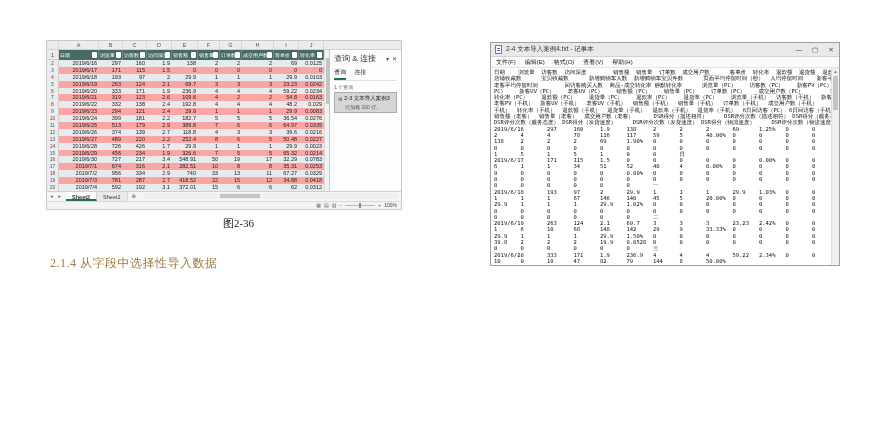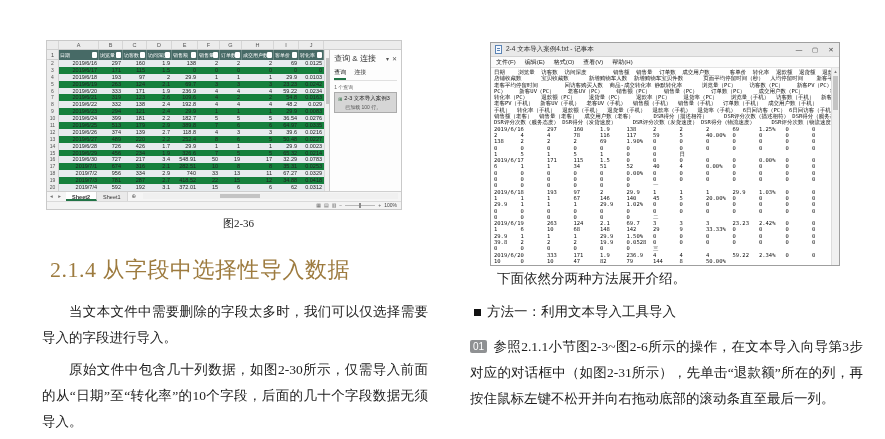--- a/index.html
+++ b/index.html
@@ -13,38 +13,38 @@
        font-family:"Liberation Serif","DejaVu Serif",serif;color:#1c1c1c;}
   .canvas{position:relative;width:885px;height:439px;background:#fff;}
   .page{position:absolute;top:0;height:439px;}
   .page.left{left:0;width:442px;}
   .page.right{left:443px;width:442px;}
 
   
   .caption{font-size:11px;color:#222;text-align:center;margin-top:6px;}
   .page.left .caption{margin-left:46px;width:385px;}
   .page.right .caption{margin-left:47px;width:350px;}
-  .heading{font-size:22px;font-weight:400;color:var(--accent);
+  .heading{font-size:12px;font-weight:400;color:var(--accent);
            margin:24px 10px 14px 50px;letter-spacing:.5px;}
   .textcol{margin:0 14px 0 42px;}
   .page.right .textcol{margin:0 22px 0 27px;}
   .body-p{font-size:13.5px;line-height:26px;text-align:justify;
           text-indent:2em;margin-bottom:6px;}
   .bullet-line{font-size:13.5px;line-height:24px;margin:8px 0 6px 4px;
                display:flex;align-items:center;gap:6px;}
   .sq{width:7px;height:7px;background:#111;flex:0 0 auto;}
   .step{text-indent:0;margin-top:10px;}
   .badge{display:inline-block;background:#8f9193;color:#fff;
          font-family:"Liberation Sans",sans-serif;font-size:10px;
          line-height:13px;padding:0 3px;border-radius:2px;margin-right:6px;
          text-indent:0;vertical-align:1px;}
 
   
   .excel-shot{position:relative;margin:40px 4px 0 46px;width:356px;
-              border:1px solid #c9c9c9;background:#15803d;
+              border:1px solid #c9c9c9;background:#fca5a5;
               font-family:"Liberation Sans","DejaVu Sans",sans-serif;}
   .colletters{display:flex;height:9px;background:#ececec;border-bottom:1px solid #cfcfcf;}
   .colletters span{display:block;font-size:5.5px;line-height:9px;text-align:center;
                    color:#555;border-right:1px solid #d6d6d6;overflow:hidden;}
   .colletters span:nth-of-type(1){width:12px;}
   .colletters span:nth-of-type(2){width:40px;}
   .colletters span:nth-of-type(3){width:24px;}
   .colletters span:nth-of-type(4){width:24px;}
   .colletters span:nth-of-type(5){width:25px;}
   .colletters span:nth-of-type(6){width:26px;}
@@ -551,24 +551,20 @@
         <span class="ztrack">
             <span class="zthumb"></span>
           </span>
         <span class="vicon zi"></span>
         <span class="zoomlvl">100%</span>
       </div>
     </figure>
 
     <div class="caption">图2-36</div>
     <h2 class="heading">2.1.4 从字段中选择性导入数据</h2>
-    <div class="textcol">
-      <p class="body-p">当文本文件中需要删除的字段太多时，我们可以仅选择需要导入的字段进行导入。</p>
-      <p class="body-p">原始文件中包含几十列数据，如图2-30所示，仅需导入前面的从“日期”至“转化率”的10个字段，后面的几十个字段数据无须导入。</p>
-    </div>
   </section>
 
   <section class="page right">
 
     <figure class="notepad-shot">
       <div class="np-title">
         <span class="np-icon"></span>
         <span class="np-name">2-4 文本导入案例4.txt - 记事本</span>
         <span class="np-controls">
           <span class="np-min"></span>
@@ -619,25 +615,15 @@
             <div class="np-line">2019/6/20       333     171     1.9     236.9   4       4       4       59.22   2.34%   0       0       0.00%   0.00%   1</div>
             <div class="np-line">10      0       10      47      82      79      144     8       50.00%</div>
           </div>
         <div class="np-scroll">
           <span class="np-up"></span>
           <span class="np-thumb"></span>
         </div>
       </div>
     </figure>
 
-    <div class="textcol">
-      <p class="body-p">下面依然分两种方法展开介绍。</p>
-      <div class="bullet-line">
-        <span class="sq"></span>
-        <span>方法一：利用文本导入工具导入</span>
-      </div>
-      <p class="body-p step">
-        <span class="badge">01</span><span>参照2.1.1小节图2-3~图2-6所示的操作，在文本导入向导第3步对应的对话框中（如图2-31所示），先单击“退款额”所在的列，再按住鼠标左键不松开并向右拖动底部的滚动条直至最后一列。</span>
-      </p>
-    </div>
   </section>
 
 </div>
 
 </body></html>

